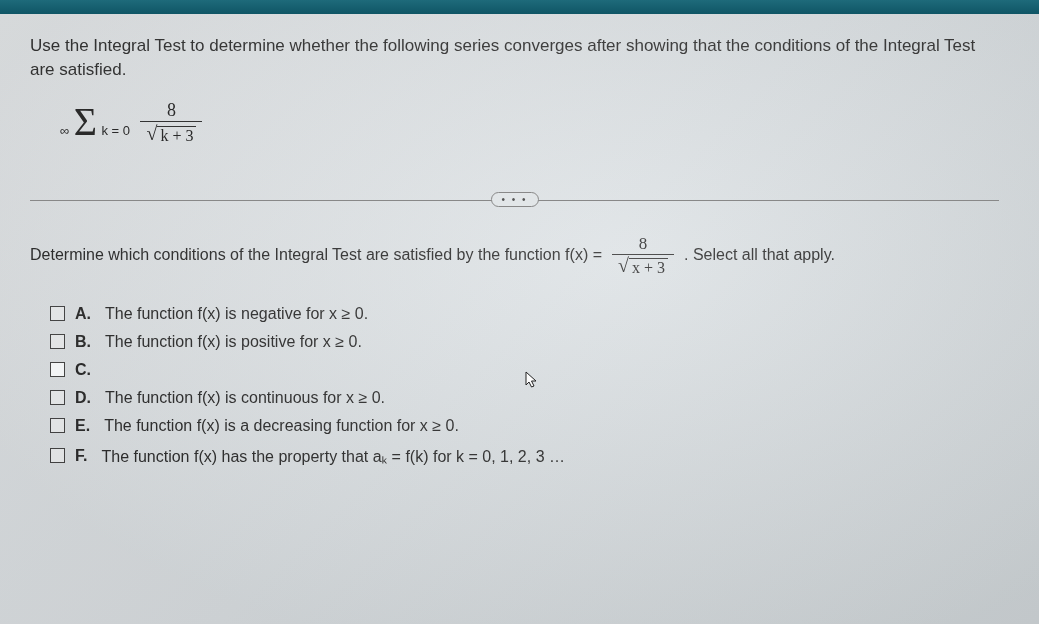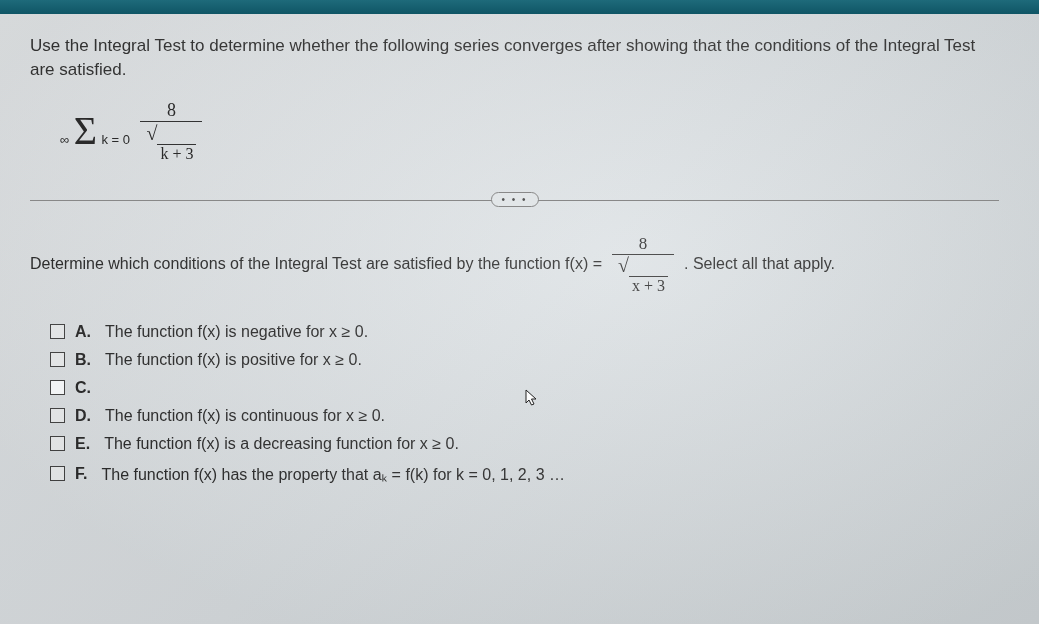--- a/index.html
+++ b/index.html
@@ -76,21 +76,21 @@
     display: inline-flex;
     align-items: flex-start;
   }
   .sqrt .radical {
     font-size: 20px;
     line-height: 0.9;
   }
   .sqrt .radicand {
     border-top: 1.5px solid #333;
     padding: 0 3px;
-    margin-top: 20px;
+    margin-top: 2px;
     font-size: 16px;
   }
   .divider-row {
     position: relative;
     margin: 10px 0 24px 0;
     height: 18px;
   }
   .divider-line {
     border: none;
     border-top: 1px solid #888;

